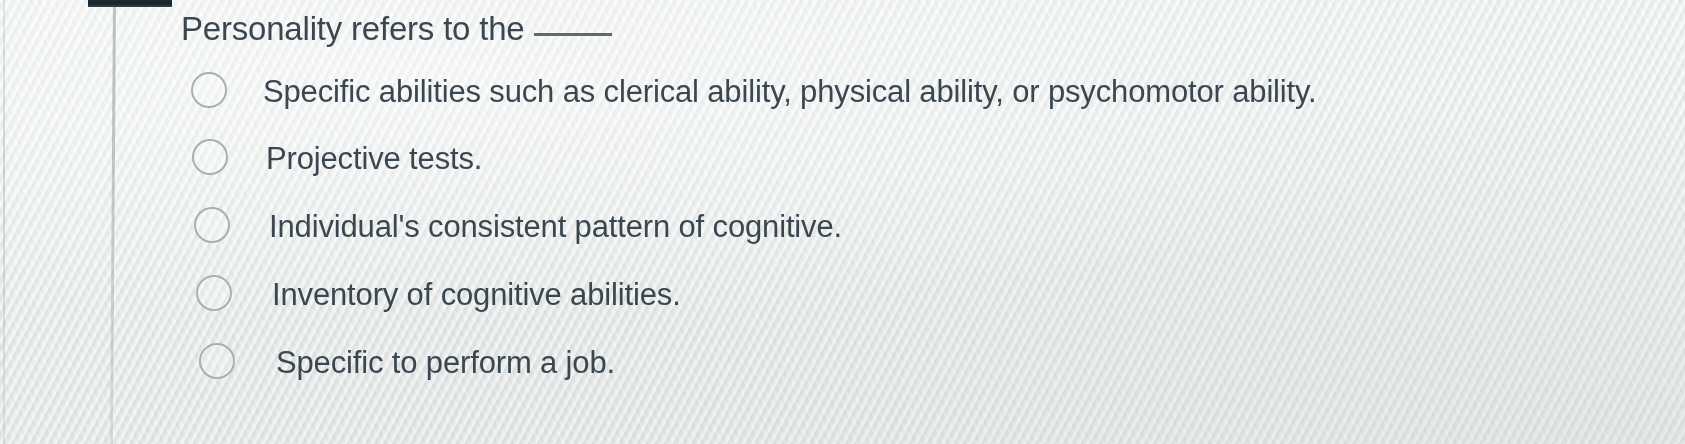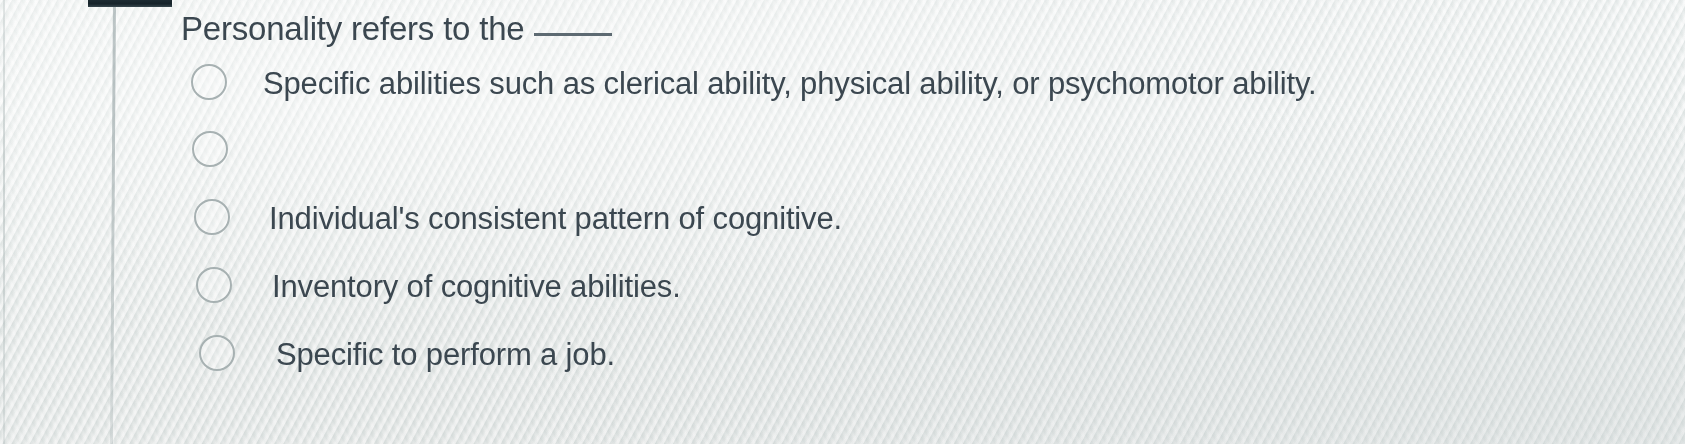--- a/index.html
+++ b/index.html
@@ -119,21 +119,21 @@
     margin-left: 9px;
     border-bottom: 3px solid #5d6a72;
     vertical-align: 4px;
     font-size: 0;
     height: 0;
   }
 
   .options {
     position: absolute;
     left: 0;
-    top: 56px;
+    top: 64px;
     width: 100%;
   }
 
   .option-row {
     position: relative;
     height: 67px;
     display: flex;
     align-items: center;
   }
 
@@ -191,20 +191,21 @@
 
     <div class="options">
 
       <div class="option-row" data-idx="0">
         <span class="radio"></span>
         <span class="option-label">Specific abilities such as clerical ability, physical ability, or psychomotor ability.</span>
       </div>
 
       <div class="option-row" data-idx="1">
         <span class="radio"></span>
+        <span class="option-label">Projective tests.</span>
       </div>
 
       <div class="option-row" data-idx="2">
         <span class="radio"></span>
         <span class="option-label">Individual's consistent pattern of cognitive.</span>
       </div>
 
       <div class="option-row" data-idx="3">
         <span class="radio"></span>
         <span class="option-label">Inventory of cognitive abilities.</span>

